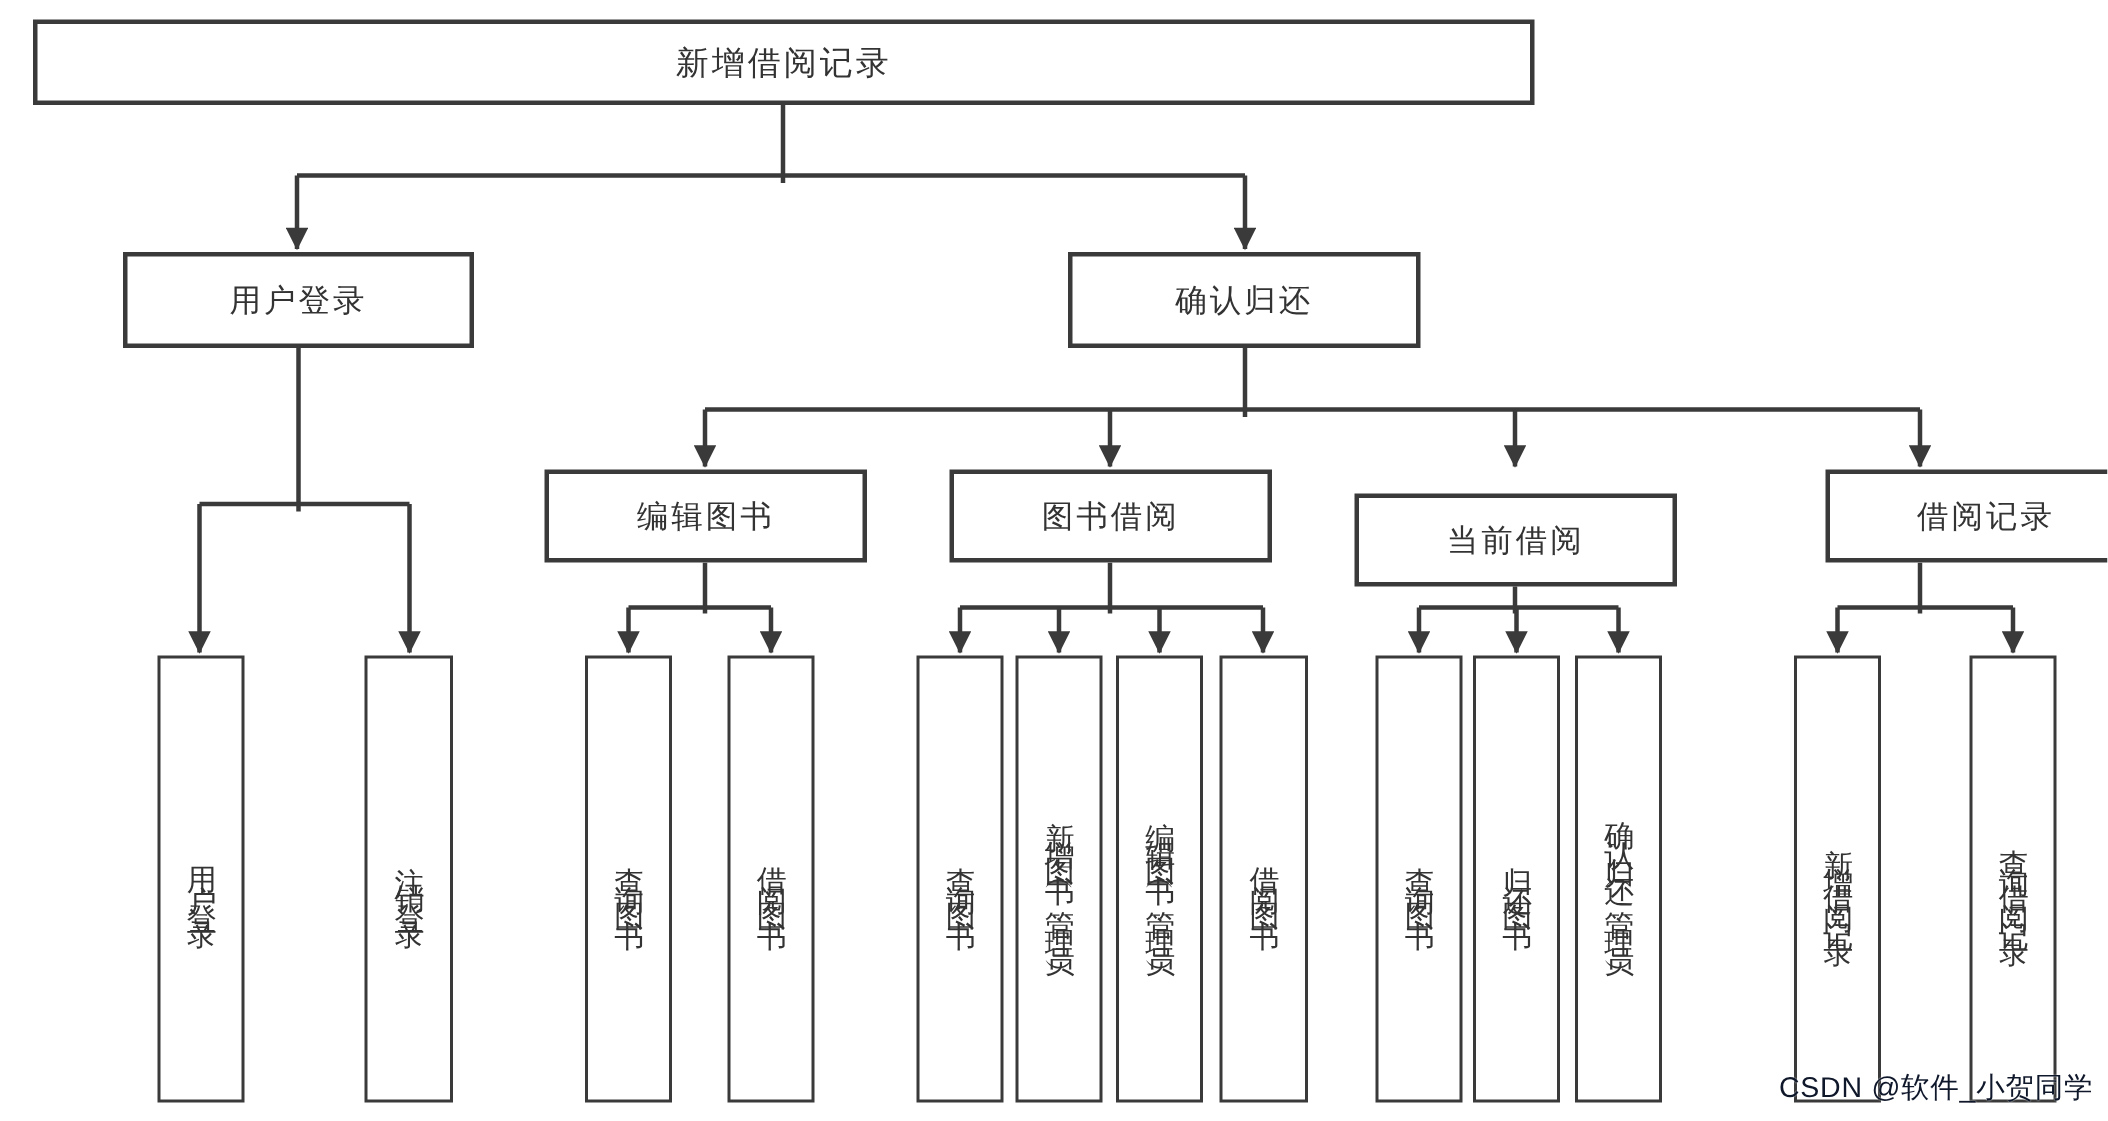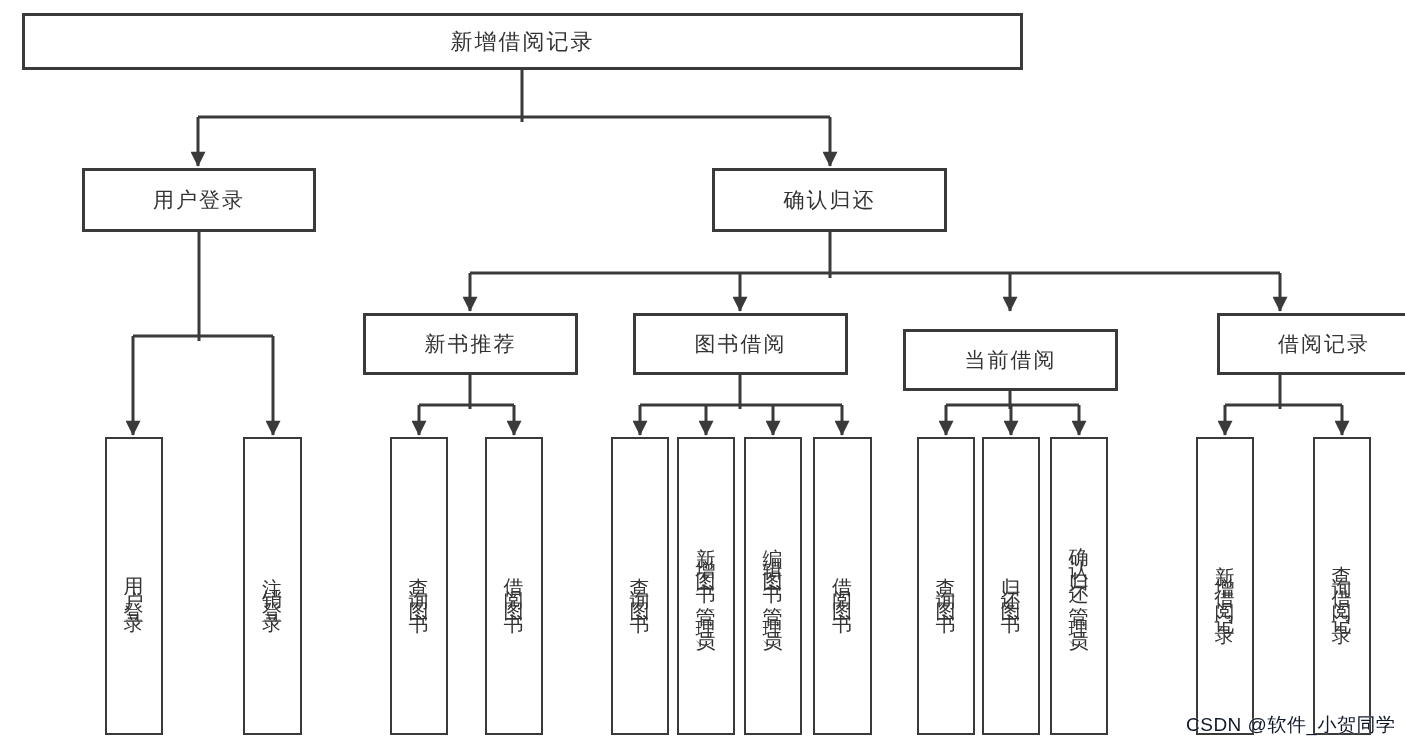--- a/index.html
+++ b/index.html
@@ -108,21 +108,21 @@
   </div>
 
   <div class="node lvl2" style="left:82px; top:168px; width:234px; height:64px;">
     <span>用户登录</span>
   </div>
   <div class="node lvl2" style="left:712px; top:168px; width:235px; height:64px;">
     <span>确认归还</span>
   </div>
 
   <div class="node lvl3" style="left:363px; top:313px; width:215px; height:62px;">
-    <span>新书推荐</span>
+    <span>编辑图书</span>
   </div>
   <div class="node lvl3" style="left:633px; top:313px; width:215px; height:62px;">
     <span>图书借阅</span>
   </div>
   <div class="node lvl3" style="left:903px; top:313px; width:215px; height:62px;margin-top:16px;">
     <span>当前借阅</span>
   </div>
   <div class="node lvl3" style="left:1217px; top:313px; width:214px; height:62px;">
     <span>借阅记录</span>
   </div>

